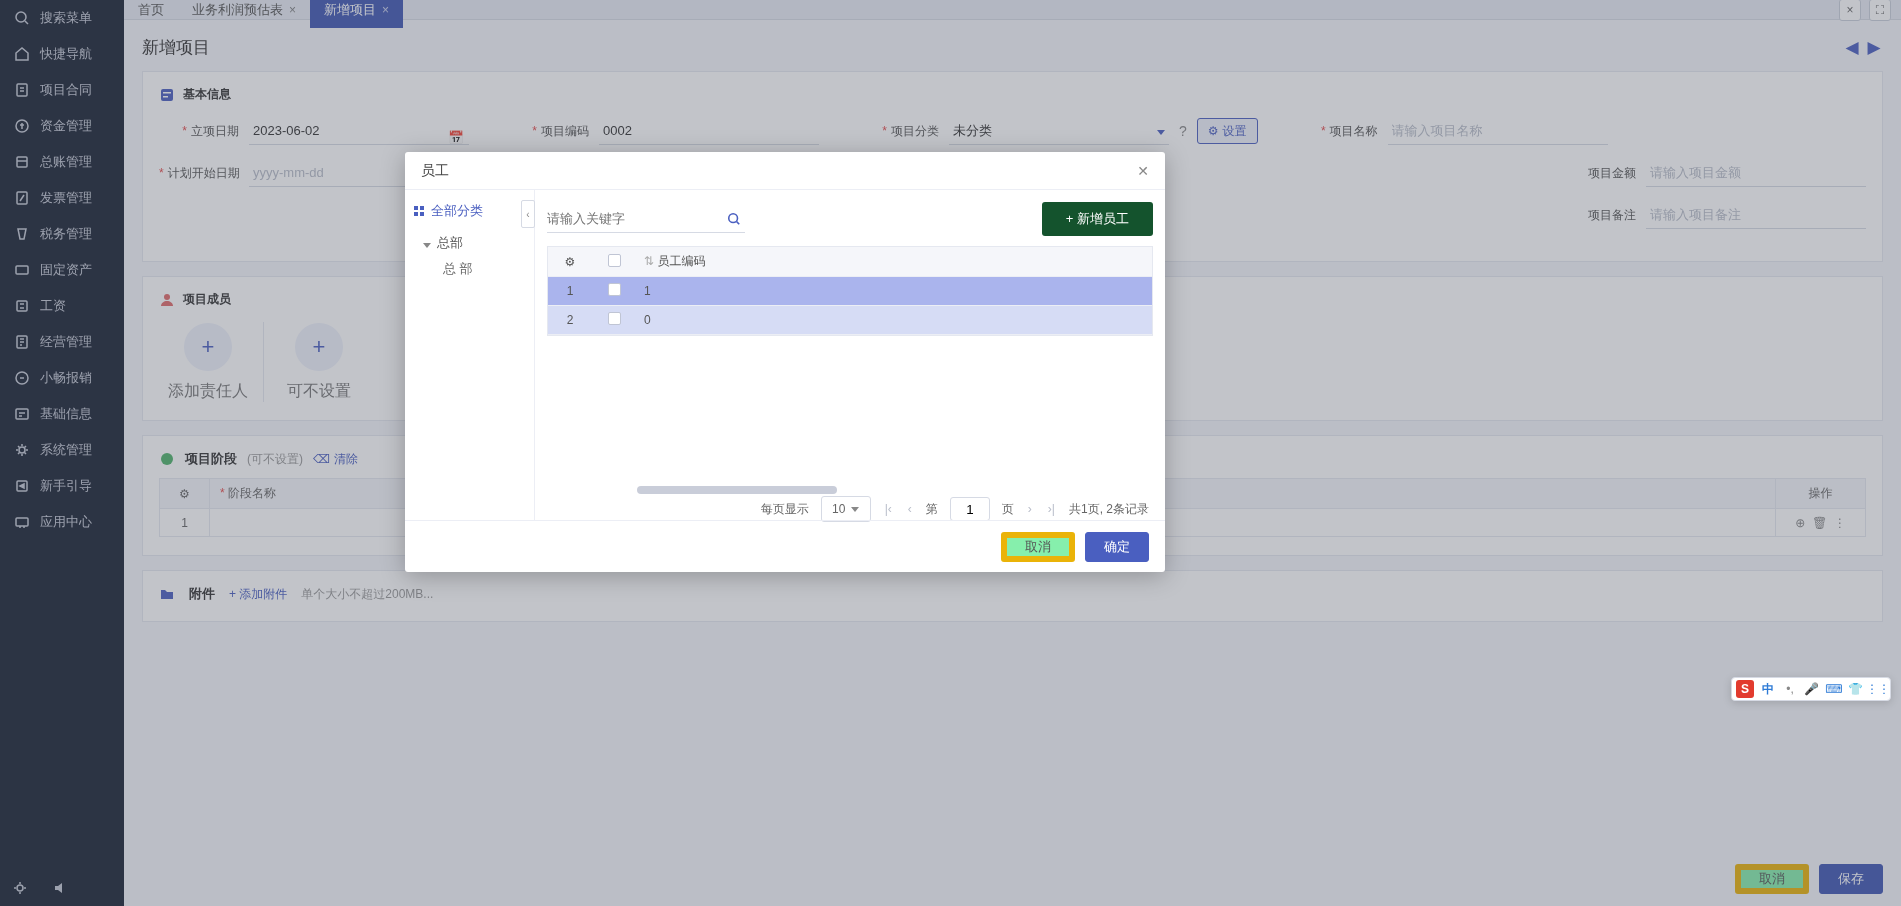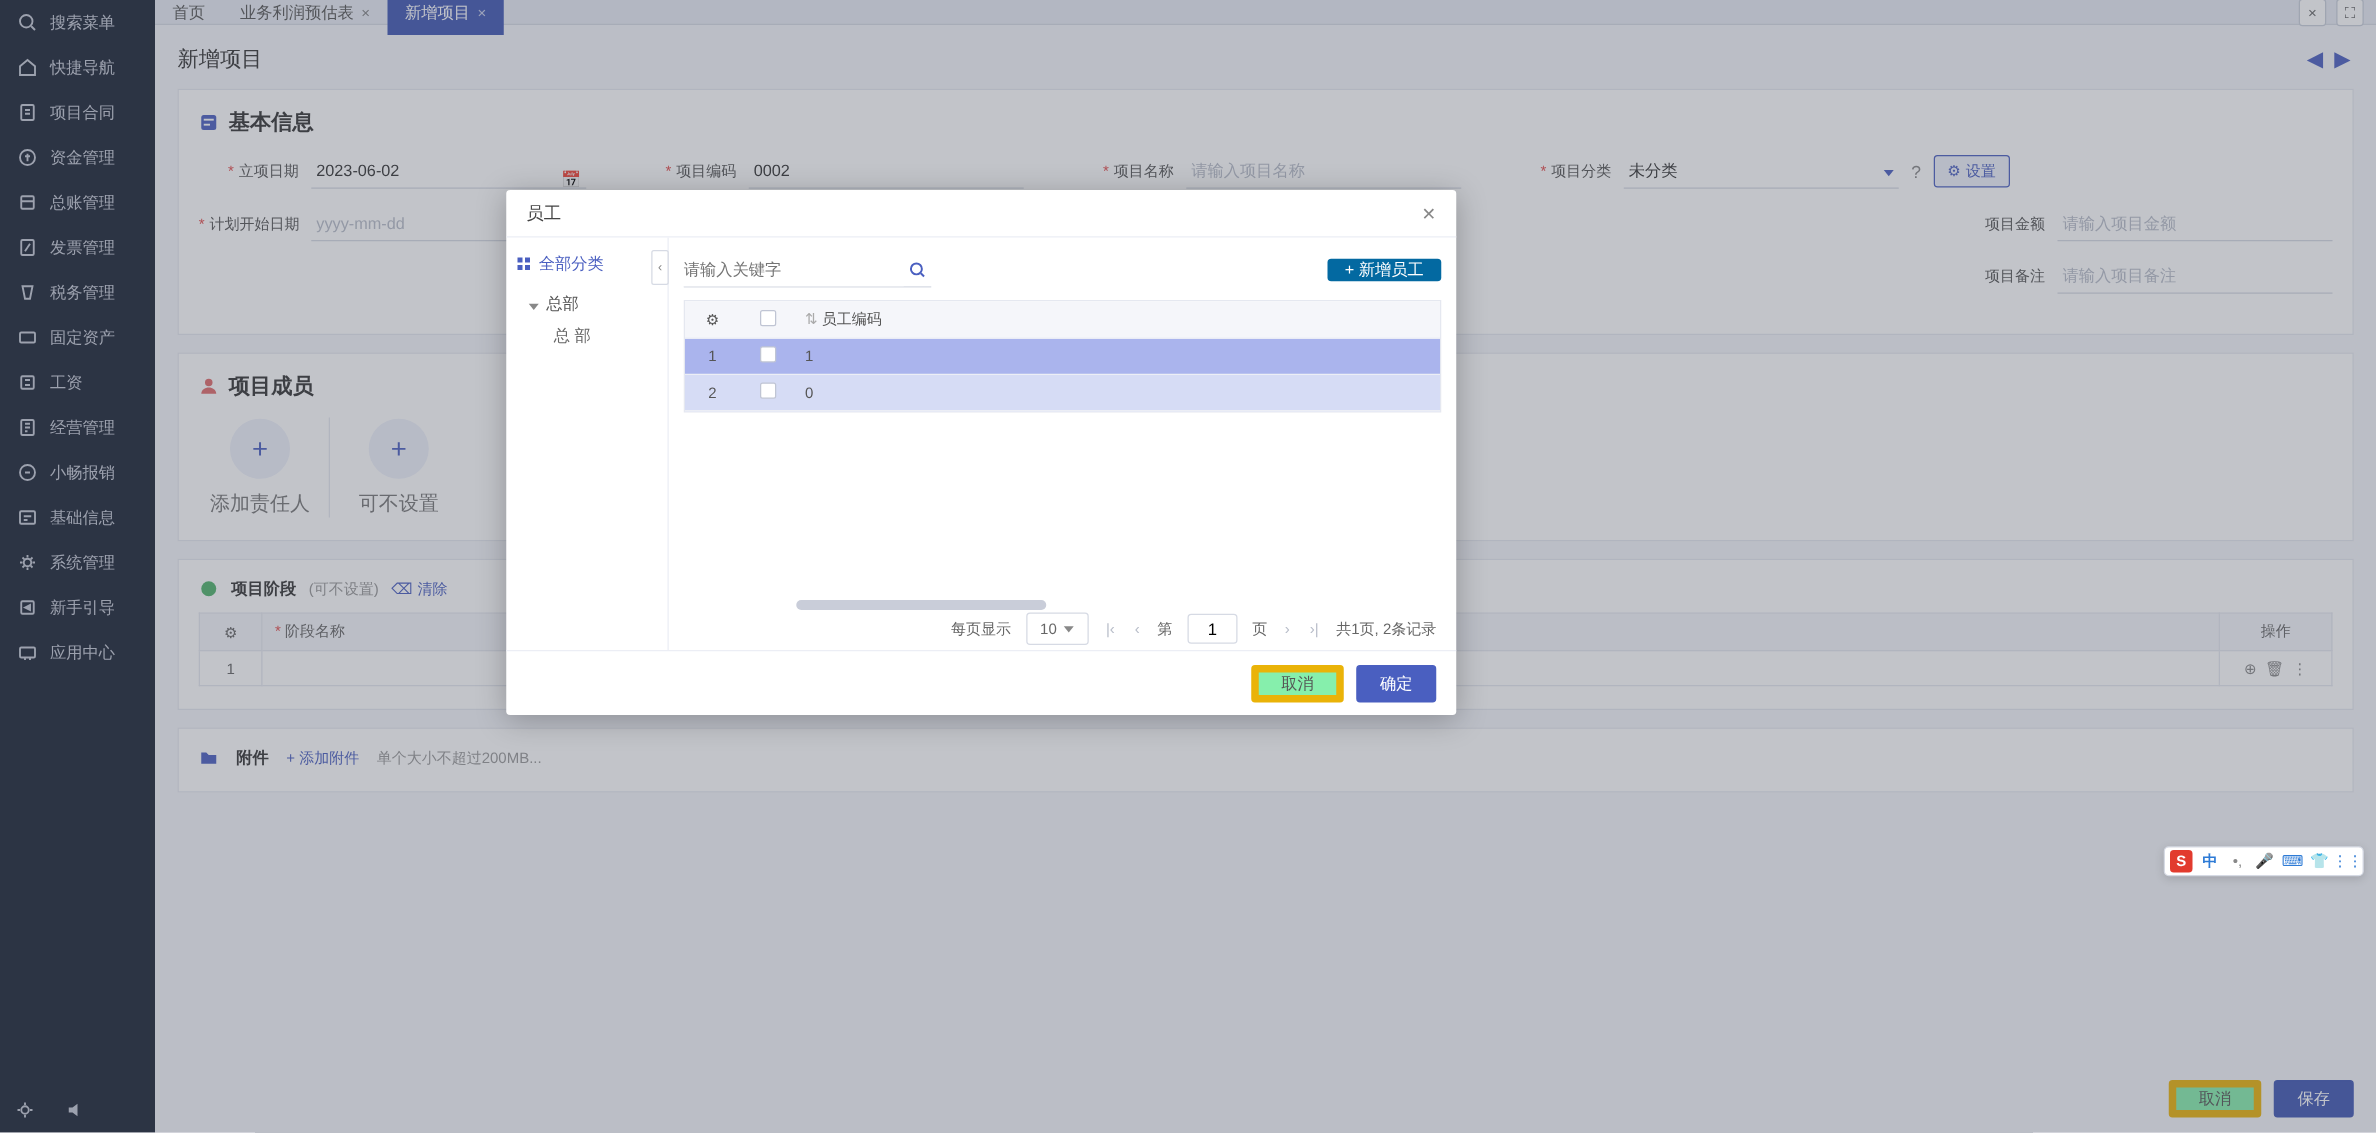--- a/index.html
+++ b/index.html
@@ -14,21 +14,21 @@
 .tab { height: 36px; display: flex; align-items: center; padding: 0 14px; font-size: 13px; color: #555; cursor: pointer; gap: 6px; }
 .tab.active { background: #3f56b3; color: #fff; }
 .tab .close { font-size: 12px; opacity: .7; }
 .tab-right { margin-left: auto; display: flex; align-items: center; gap: 8px; padding-right: 10px; }
 .icon-btn { width: 22px; height: 22px; display: inline-flex; align-items: center; justify-content: center; border: 1px solid #c9cfdb; border-radius: 3px; background: #fff; cursor: pointer; color: #666; font-size: 12px; }
 .content { flex: 1; padding: 16px 18px; overflow: auto; position: relative; }
 .page-title { font-size: 17px; color: #333; margin-bottom: 12px; display: flex; align-items: center; justify-content: space-between; }
 .nav-arrows { display: flex; gap: 4px; }
 .nav-arrows span { width: 18px; height: 18px; display: inline-flex; align-items: center; justify-content: center; cursor: pointer; color: #4a5fc0; }
 .panel { background: #fff; border: 1px solid #e5e8f0; padding: 14px 16px 18px; margin-bottom: 14px; }
-.panel-head { display: flex; align-items: center; gap: 8px; font-size: 17px; color: #333; margin-bottom: 14px; font-weight: 600; }
+.panel-head { display: flex; align-items: center; gap: 8px; font-size: 12px; color: #333; margin-bottom: 14px; font-weight: 600; }
 .panel-head .hicon { width: 16px; height: 16px; display: inline-block; }
 .form-row { display: flex; gap: 40px; margin-bottom: 14px; align-items: center; }
 .field { display: flex; align-items: center; gap: 10px; }
 .lbl { width: 80px; text-align: right; color: #555; font-size: 12px; white-space: nowrap; }
 .req::before { content: "*"; color: #e34d4d; margin-right: 4px; }
 .inp { height: 28px; border: none; border-bottom: 1px solid #d6dae4; background: transparent; padding: 0 4px; font-size: 13px; color: #333; width: 220px; }
 .inp::placeholder { color: #b8bdc9; }
 .date-wrap { position: relative; display: inline-flex; align-items: flex-end; }
 .cal-icon { position: absolute; right: 4px; color: #4a5fc0; pointer-events: none; }
 .sel { display: flex; align-items: center; justify-content: space-between; width: 220px; }
@@ -60,21 +60,21 @@
 .tree { width: 130px; border-right: 1px solid #eceef5; padding: 12px 8px; font-size: 13px; position: relative; }
 .tree-collapse { position: absolute; right: -1px; top: 10px; width: 14px; height: 28px; border: 1px solid #d6dae4; background: #fff; display: flex; align-items: center; justify-content: center; cursor: pointer; color: #888; font-size: 10px; border-radius: 2px; }
 .tree-root { color: #4a5fc0; display: flex; align-items: center; gap: 6px; cursor: pointer; margin-bottom: 10px; }
 .tree-node { display: flex; align-items: center; gap: 6px; color: #555; cursor: pointer; padding: 4px 0 4px 10px; }
 .tree-leaf { padding-left: 30px; color: #666; cursor: pointer; padding-top: 4px; padding-bottom: 4px; }
 .table-area { flex: 1; display: flex; flex-direction: column; padding: 12px 12px 8px; }
 .table-top { display: flex; align-items: center; justify-content: space-between; margin-bottom: 10px; gap: 10px; }
 .search { flex: 0 0 165px; height: 28px; border-bottom: 1px solid #d6dae4; display: flex; align-items: center; }
 .search input { border: none; outline: none; flex: 1; font-size: 13px; height: 26px; }
 .search .sicon { color: #4a5fc0; padding: 0 4px; }
-.add-emp { height: 18px; background: #0369a1; color: #fff; border: none; border-radius: 3px; padding: 0 14px; font-size: 13px; cursor: pointer; display: inline-flex; align-items: center; gap: 6px; }
+.add-emp { height: 34px; background: #14532d; color: #fff; border: none; border-radius: 3px; padding: 0 24px; font-size: 13px; cursor: pointer; display: inline-flex; align-items: center; gap: 6px; }
 .emp-table { border: 1px solid #e5e8f0; flex: none; }
 .emp-table table { width: 100%; border-collapse: collapse; table-layout: fixed; }
 .emp-table th, .emp-table td { font-size: 12px; padding: 6px 8px; text-align: left; color: #555; height: 26px; border-bottom: 1px solid #eceef5; }
 .emp-table th { background: #f5f6fa; font-weight: normal; }
 .emp-table tr.r1 { background: #aab4ed; }
 .emp-table tr.r2 { background: #d6dcf5; }
 .chk { width: 13px; height: 13px; border: 1px solid #c0c5d4; background: #fff; display: inline-block; border-radius: 2px; cursor: pointer; }
 .scroll-track { height: 8px; background: #f0f1f6; margin-top: 150px; position: relative; border-radius: 4px; }
 .scroll-thumb { position: absolute; height: 8px; background: #c9cdd9; border-radius: 4px; left: 90px; width: 200px; }
 .pager { display: flex; align-items: center; justify-content: flex-end; gap: 12px; font-size: 12px; color: #666; padding: 10px 4px 0; }
@@ -285,34 +285,34 @@
             <span class="date-wrap">
                 <input class="inp" value="2023-06-02" style="">
                 <span class="cal-icon">📅</span>
               </span>
           </div>
           <div class="field">
             <span class="lbl req">项目编码</span>
             <input class="inp" value="0002" style="">
           </div>
           <div class="field">
-            <span class="lbl req">项目名称</span>
-            <input class="inp" placeholder="请输入项目名称" style="">
-          </div>
-          <div class="field">
             <span class="lbl req">项目分类</span>
             <span class="inp sel">
               <span>未分类</span>
               <span style="color:#4a5fc0;"><span class="caret"></span></span>
             </span>
             <span class="help-icon">?</span>
             <button class="settings-btn">
                 <span>⚙</span>
                 <span>设置</span>
               </button>
+          </div>
+          <div class="field">
+            <span class="lbl req">项目名称</span>
+            <input class="inp" placeholder="请输入项目名称" style="">
           </div>
         </div>
         <div class="form-row">
           <div class="field">
             <span class="lbl req">计划开始日期</span>
             <input class="inp" placeholder="yyyy-mm-dd" style="">
           </div>
           <div class="field" style="margin-left:auto;">
             <span class="lbl">项目金额</span>
             <input class="inp" placeholder="请输入项目金额" style="">

